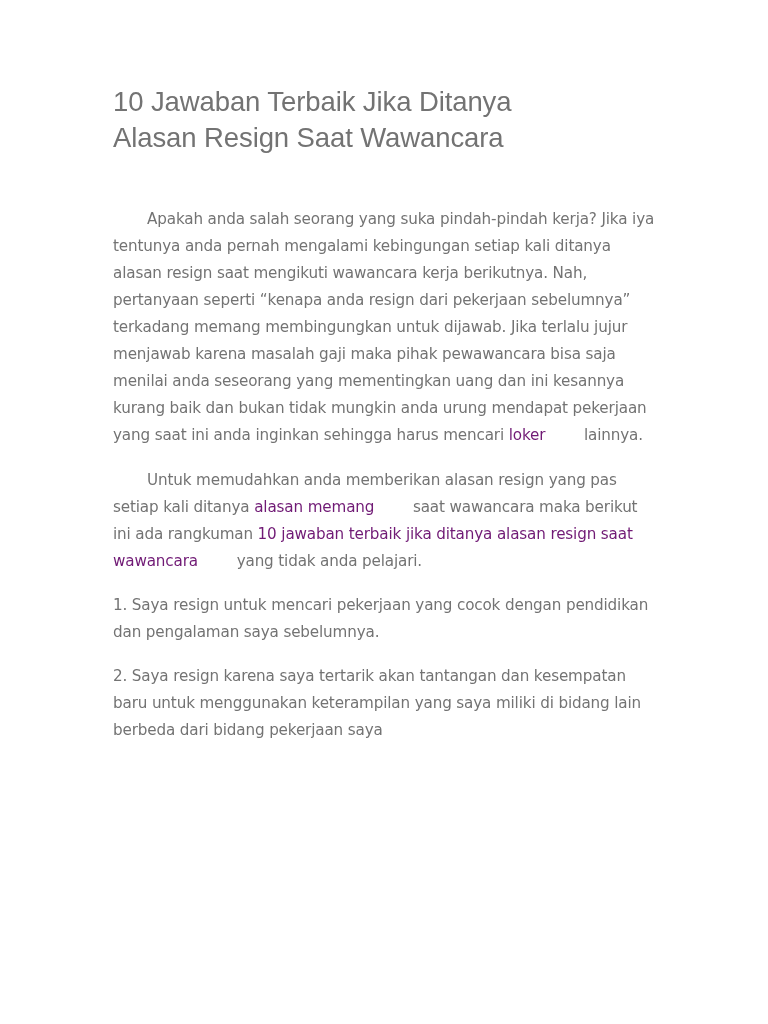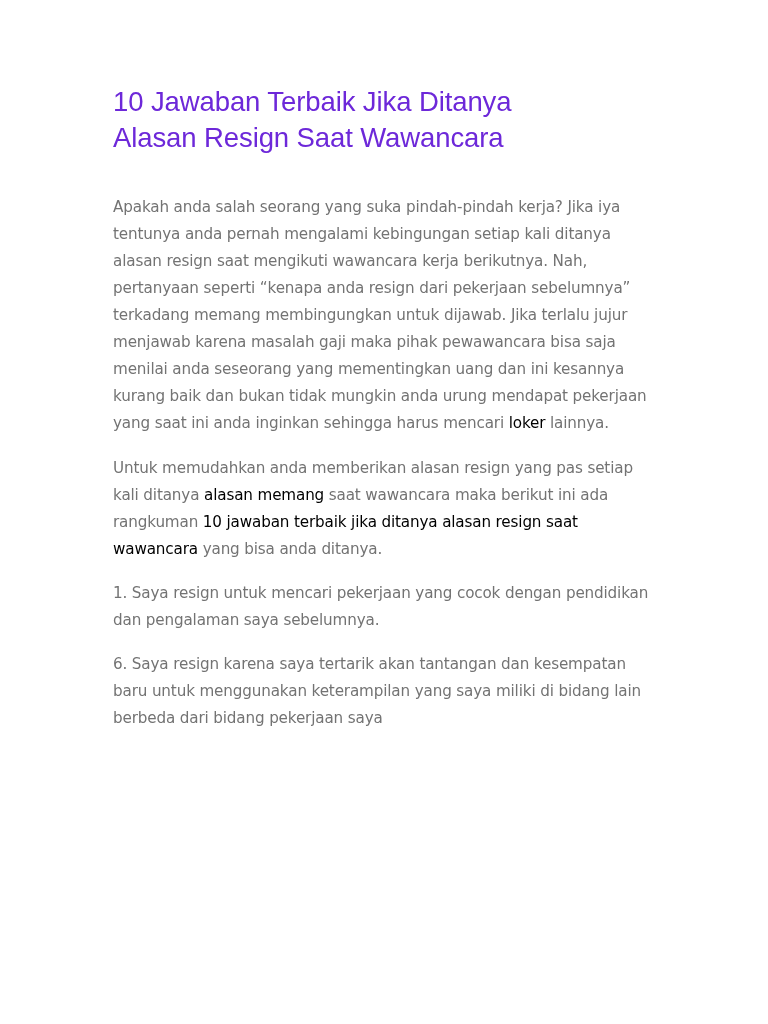--- a/index.html
+++ b/index.html
@@ -28,66 +28,66 @@
     top: 84px;
     width: 545px;
   }
 
   
   .doc-title {
     font-family: "Liberation Sans", sans-serif;
     font-size: 27.5px;
     font-weight: 400;
     line-height: 36px;
-    color: #6d28d9;
+    color: #737373;
     letter-spacing: -0.1px;
-    margin-bottom: 38px;
+    margin-bottom: 50px;
     white-space: pre-line;
   }
 
   
   .para {
     font-family: "DejaVu Sans", sans-serif;
     font-size: 15.2px;
     font-weight: 400;
     line-height: 27px;
     color: #737373;
     letter-spacing: -0.15px;
     margin-bottom: 17px;
   }
 
   .para:last-child { margin-bottom: 0; }
 
   
   .para.lead { margin-bottom: 18px; }
 
   .link {
-    color: #000000;
+    color: #701a75;
     text-decoration: none;
     cursor: pointer;
   }
 
-  .para span { letter-spacing: inherit; }
+  .para span { letter-spacing: inherit; margin-left: 34px; }
 </style>
 </head>
 <body>
 
 <div id="page">
 
   <div id="doc-body">
 
     <h1 class="doc-title">10 Jawaban Terbaik Jika Ditanya
 Alasan Resign Saat Wawancara</h1>
 
     <p class="para lead">
       <span>Apakah anda salah seorang yang suka pindah-pindah kerja? Jika iya tentunya anda pernah mengalami kebingungan setiap kali ditanya alasan resign saat mengikuti wawancara kerja berikutnya. Nah, pertanyaan seperti “kenapa anda resign dari pekerjaan sebelumnya” terkadang memang membingungkan untuk dijawab. Jika terlalu jujur menjawab karena masalah gaji maka pihak pewawancara bisa saja menilai anda seseorang yang mementingkan uang dan ini kesannya kurang baik dan bukan tidak mungkin anda urung mendapat pekerjaan yang saat ini anda inginkan sehingga harus mencari </span><a class="link">loker</a><span> lainnya.</span>
     </p>
 
     <p class="para">
-      <span>Untuk memudahkan anda memberikan alasan resign yang pas setiap kali ditanya </span><a class="link">alasan memang</a><span> saat wawancara maka berikut ini ada rangkuman </span><a class="link">10 jawaban terbaik jika ditanya alasan resign saat wawancara</a><span> yang bisa anda ditanya.</span>
+      <span>Untuk memudahkan anda memberikan alasan resign yang pas setiap kali ditanya </span><a class="link">alasan memang</a><span> saat wawancara maka berikut ini ada rangkuman </span><a class="link">10 jawaban terbaik jika ditanya alasan resign saat wawancara</a><span> yang tidak anda pelajari.</span>
     </p>
 
     <p class="para">1. Saya resign untuk mencari pekerjaan yang cocok dengan pendidikan dan pengalaman saya sebelumnya.</p>
-    <p class="para">6. Saya resign karena saya tertarik akan tantangan dan kesempatan baru untuk menggunakan keterampilan yang saya miliki di bidang lain berbeda dari bidang pekerjaan saya</p>
+    <p class="para">2. Saya resign karena saya tertarik akan tantangan dan kesempatan baru untuk menggunakan keterampilan yang saya miliki di bidang lain berbeda dari bidang pekerjaan saya</p>
 
   </div>
 
 </div>
 
 </body></html>

